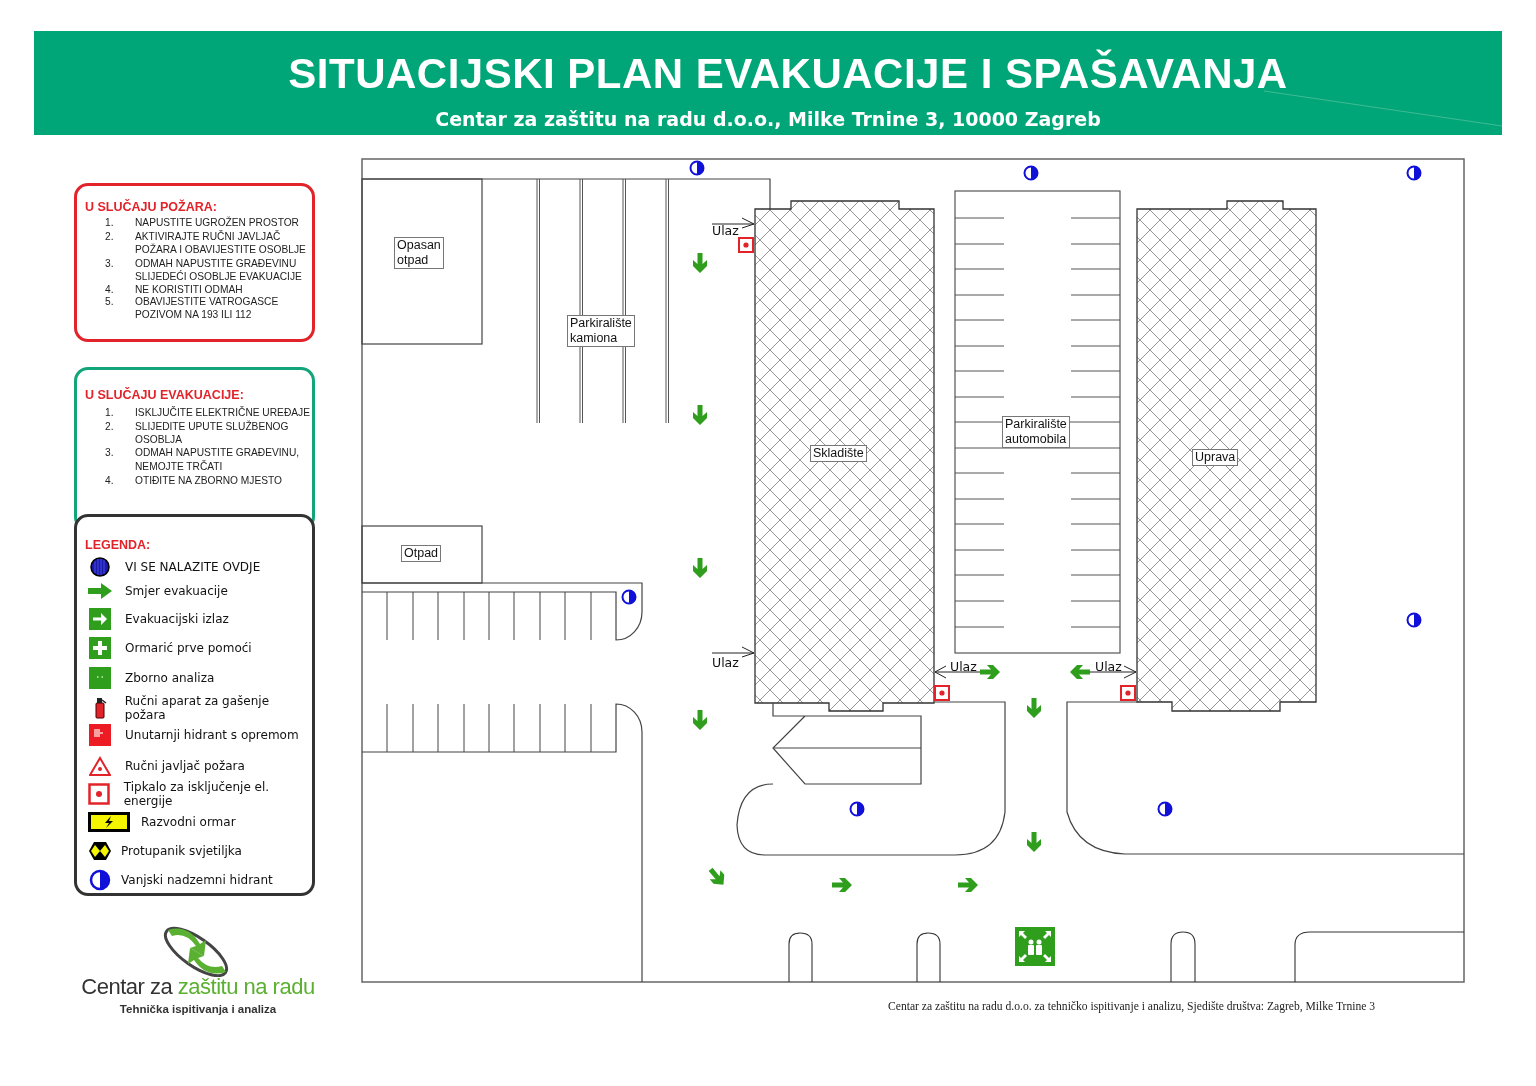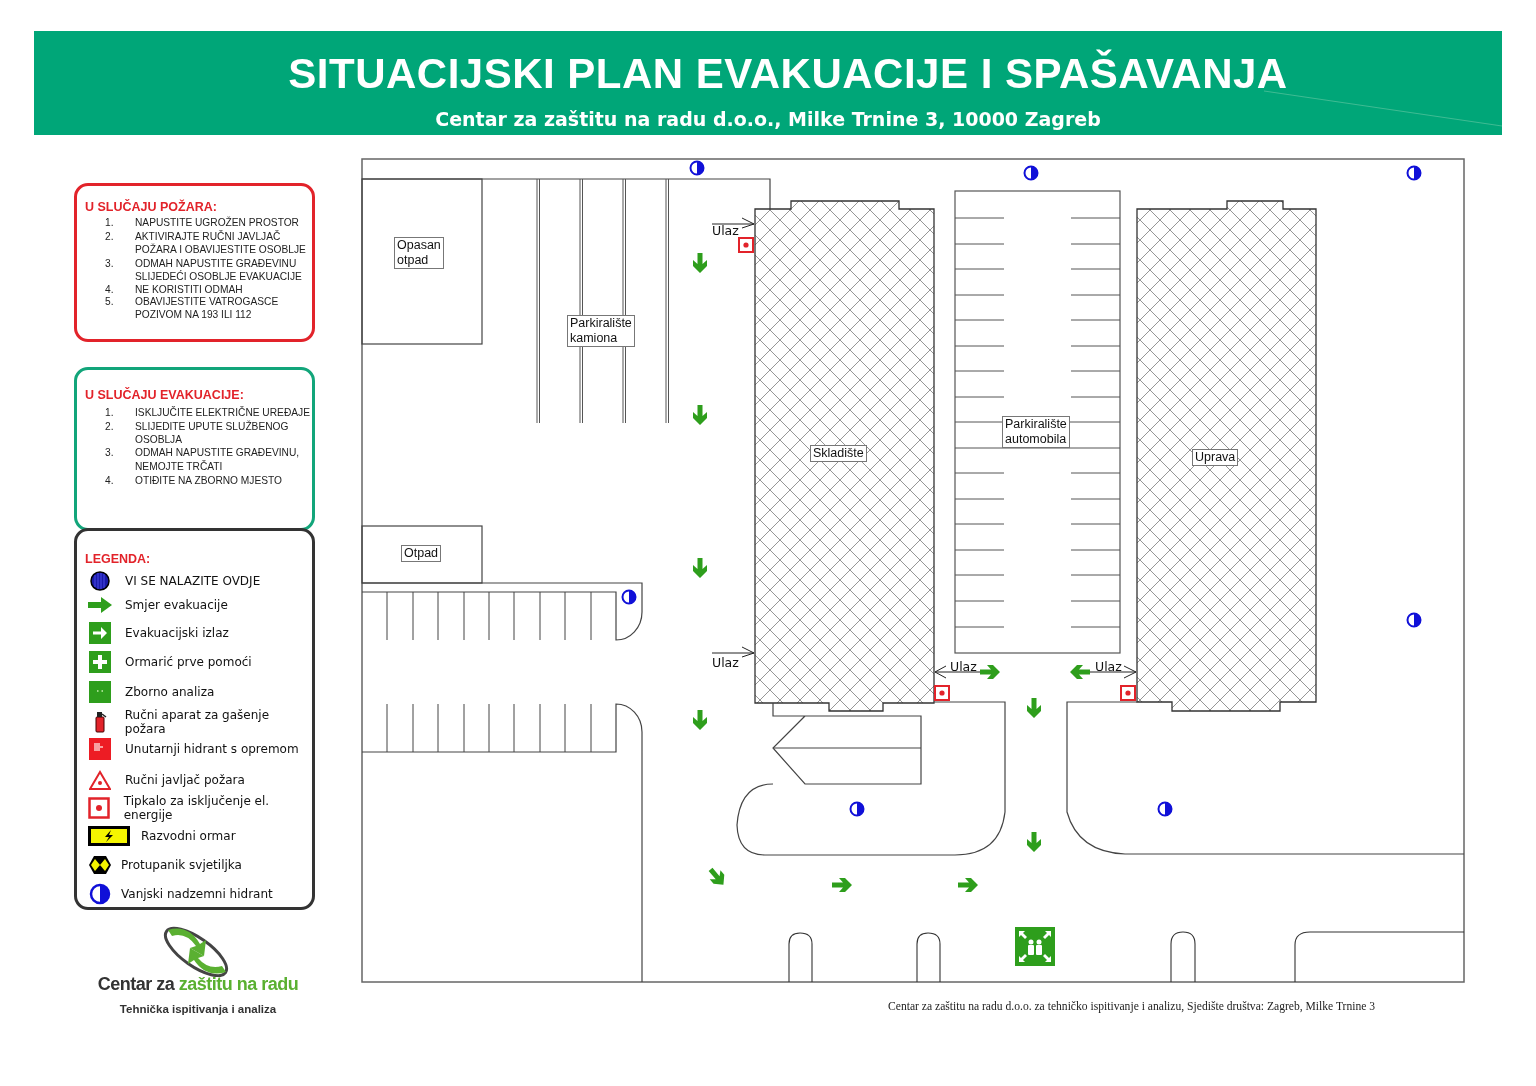--- a/index.html
+++ b/index.html
@@ -3,31 +3,31 @@
 <meta charset="utf-8">
 <style>
   html, body { margin: 0; padding: 0; background: #ffffff; }
   body { width: 1536px; height: 1086px; position: relative; overflow: hidden; font-family: "DejaVu Sans", sans-serif; }
   .header { position: absolute; left: 34px; top: 31px; width: 1468px; height: 104px; background: #00a678; }
   .header-title { position: absolute; left: 0; right: 0; top: 44px; text-align: center; color: #fff; font-family: "Liberation Sans", sans-serif; font-weight: bold; font-size: 42px; letter-spacing: 0.5px; line-height: 1; margin-top: -22px; padding-left: 40px; }
   .header-sub { position: absolute; left: 0; right: 0; top: 109px; text-align: center; color: #fff; font-family: "DejaVu Sans", sans-serif; font-weight: bold; font-size: 19px; line-height: 1; margin-top: -30px; }
   .box { position: absolute; left: 74px; width: 241px; border-radius: 14px; box-sizing: border-box; background: #fff; }
   .box-fire { top: 183px; height: 159px; border: 3px solid #e2232a; }
   .box-evac { top: 356px; height: 164px; border: 3px solid #12a57a; margin-top: 11px; }
-  .box-legend { top: 528px; height: 382px; border: 3px solid #333; }
+  .box-legend { top: 514px; height: 382px; border: 3px solid #333; }
   .box-title { position: absolute; left: 8px; top: 14px; color: #e2232a; font-family: "Liberation Sans", sans-serif; font-weight: bold; font-size: 12.5px; }
   .ol { position: absolute; left: 28px; top: 32px; font-family: "Liberation Sans", sans-serif; font-size: 10.2px; color: #222; line-height: 13.5px; }
   .ol .row { display: flex; }
   .ol .num { width: 30px; }
   .ol .txt { width: 190px; }
   .legend-title { position: absolute; left: 8px; top: 21px; color: #e2232a; font-family: "Liberation Sans", sans-serif; font-weight: bold; font-size: 12.5px; }
   .legend-item { position: absolute; left: 10px; height: 22px; display: flex; align-items: center; font-family: "DejaVu Sans", sans-serif; font-size: 12px; color: #111; }
   .legend-item .ic { width: 26px; height: 22px; display: flex; align-items: center; justify-content: center; margin-right: 12px; }
   .logo { position: absolute; left: 68px; top: 922px; width: 260px; height: 100px; }
-  .logo-text { position: absolute; left: 0; top: 52px; width: 260px; text-align: center; font-family: "Liberation Sans", sans-serif; font-weight: bold; font-size: 18px; letter-spacing: -0.5px; color: #333; white-space: nowrap; }
+  .logo-text { position: absolute; left: 0; top: 52px; width: 260px; text-align: center; font-family: "Liberation Sans", sans-serif; font-weight: normal; font-size: 22px; letter-spacing: -0.5px; color: #333; white-space: nowrap; }
   .logo-text .g { color: #5ab031; }
   .logo-sub { position: absolute; left: 0; top: 81px; width: 260px; text-align: center; font-family: "Liberation Sans", sans-serif; font-size: 11.5px; font-weight: bold; color: #333; }
   .footer { position: absolute; left: 888px; top: 998px; font-family: Liberation Serif, serif; font-size: 11.6px; color: #222; line-height: 17px; white-space: nowrap; }
   .footer .link { color: #1f3fb3; }
   .plan { position: absolute; left: 0; top: 0; }
   .lbl { position: absolute; background: #fff; border: 1px solid #777; font-family: Liberation Sans, sans-serif; font-size: 12.5px; color: #111; line-height: 15px; padding: 0 2px; }
   .ulaz { position: absolute; font-family: "DejaVu Sans", sans-serif; font-size: 12.5px; color: #111; }
 </style>
 </head>
 <body>

